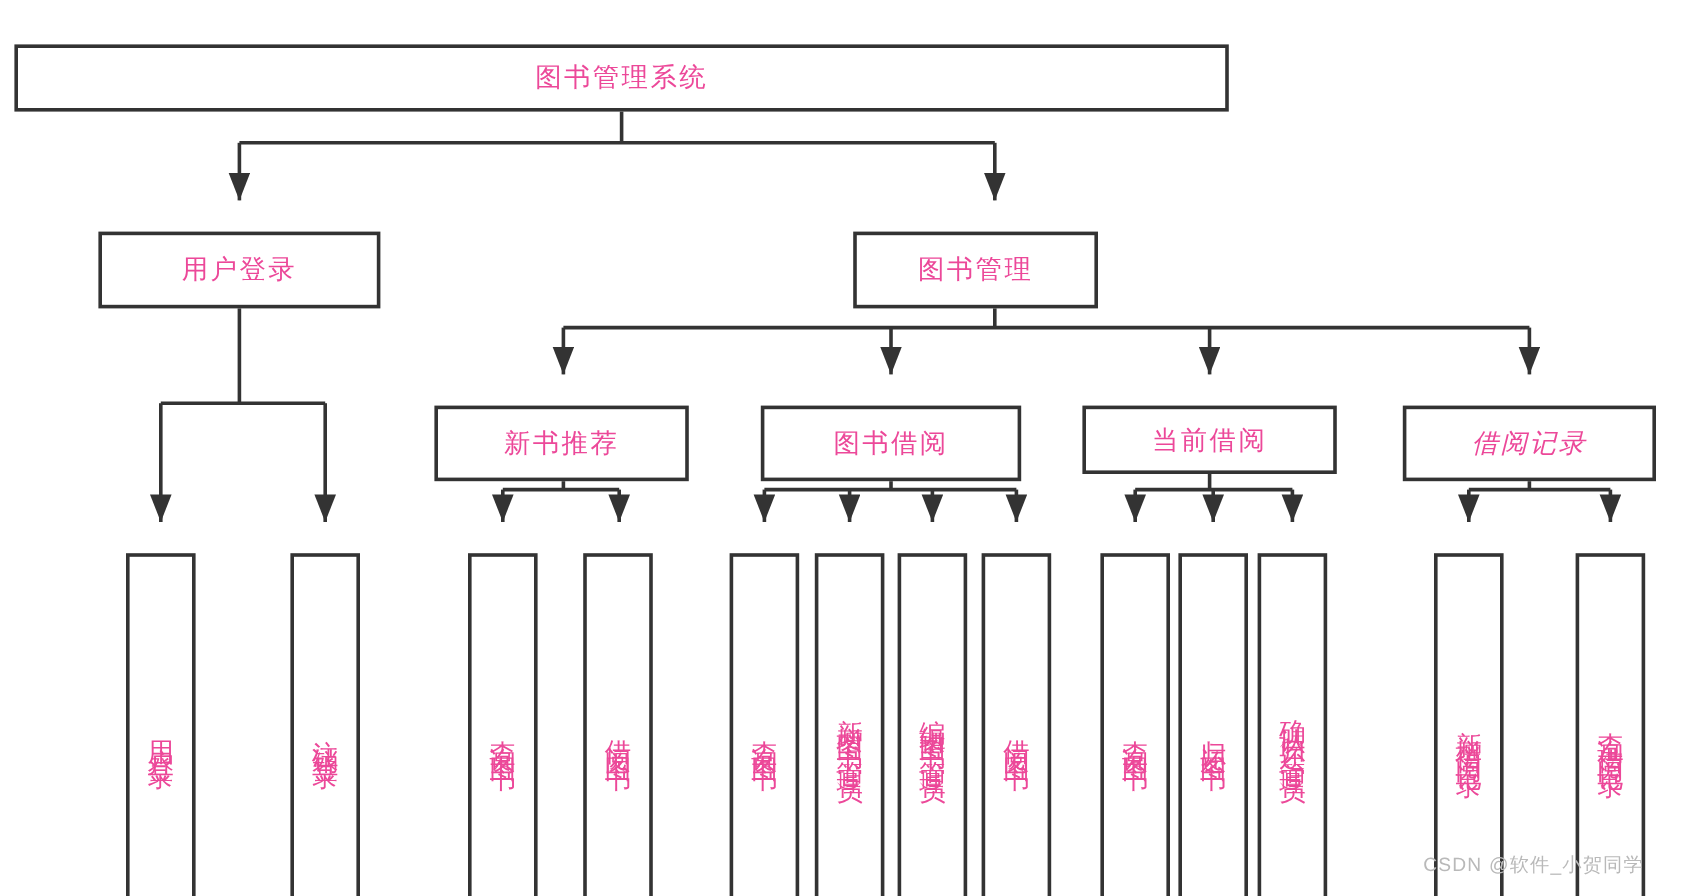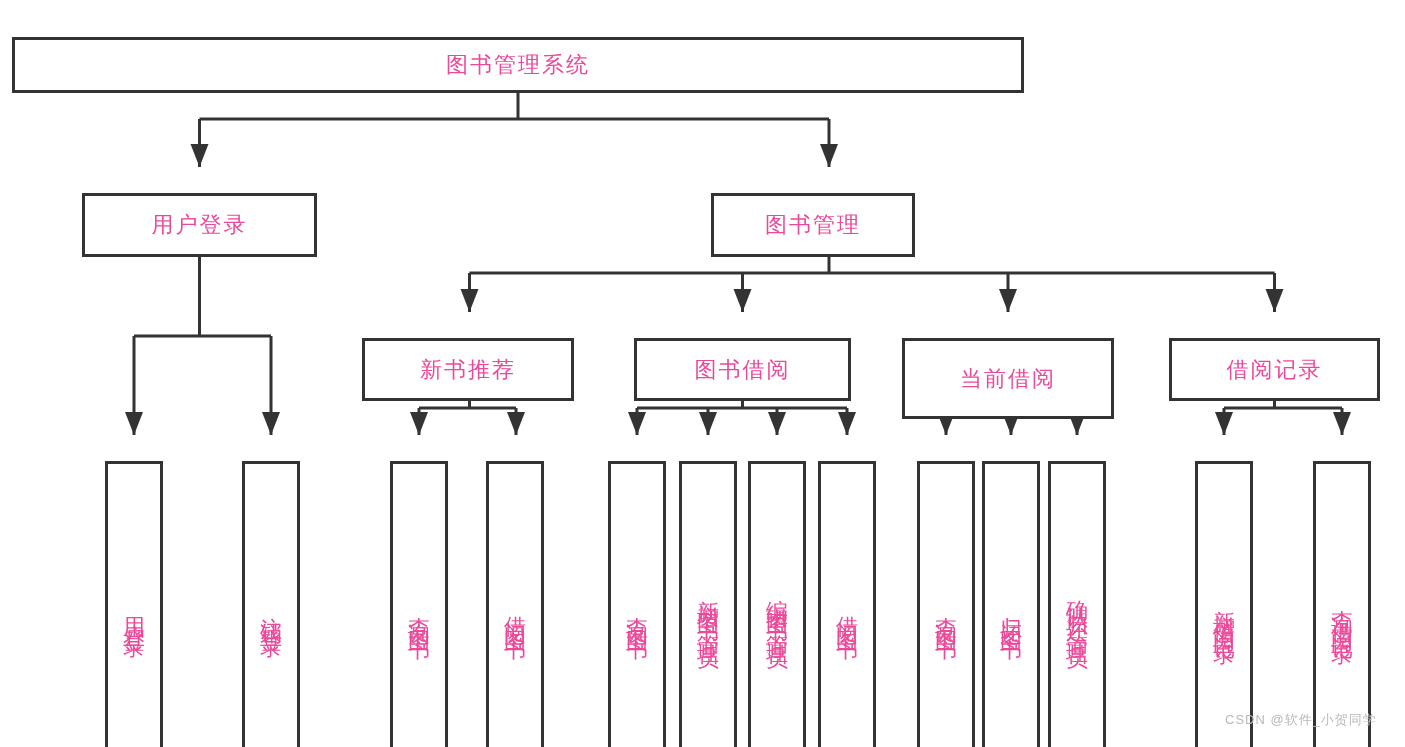--- a/index.html
+++ b/index.html
@@ -40,26 +40,25 @@
     writing-mode: vertical-rl;
     text-orientation: mixed;
     letter-spacing: 7px;
     line-height: 1;
     padding-top: 4px;
   }
   .watermark {
     position: absolute;
     left: 1186px;
     top: 711px;
-    font-size: 13px;
+    font-size: 16px;
     letter-spacing: 1px;
     color: #b9b9b9;
     z-index: 5;
     white-space: nowrap;
-    margin-left: 39px;
   }
 </style>
 </head>
 <body>
 
 <div class="canvas">
 
   <svg class="wires" width="1405" height="747" viewBox="0 0 1405 747">
     <defs>
       <marker id="arrow" markerUnits="userSpaceOnUse" markerWidth="26" markerHeight="20" refX="23" refY="9" orient="auto">
@@ -110,22 +109,22 @@
     </g>
   </svg>
 
   <div class="node" style="left:12px; top:13px; width:1012px; height:56px;">图书管理系统</div>
 
   <div class="node" style="left:82px; top:169px; width:235px; height:64px;">用户登录</div>
   <div class="node" style="left:711px; top:169px; width:204px; height:64px;">图书管理</div>
 
   <div class="node" style="left:362px; top:314px; width:212px; height:63px;">新书推荐</div>
   <div class="node" style="left:634px; top:314px; width:217px; height:63px;">图书借阅</div>
-  <div class="node" style="left:902px; top:314px; width:212px; height:81px;">当前借阅</div>
-  <div class="node" style="left:1169px; top:314px; width:211px; height:63px;">借阅记录</div>
+  <div class="node" style="left:902px; top:314px; width:212px; height:57px;">当前借阅</div>
+  <div class="node" style="left:1169px; top:314px; width:211px; height:63px;font-style:italic;">借阅记录</div>
 
   <div class="node vnode" style="left:105px; top:437px; width:58px; height:300px;">用户登录</div>
   <div class="node vnode" style="left:242px; top:437px; width:58px; height:300px;">注销登录</div>
 
   <div class="node vnode" style="left:390px; top:437px; width:58px; height:300px;">查询图书</div>
   <div class="node vnode" style="left:486px; top:437px; width:58px; height:300px;">借阅图书</div>
 
   <div class="node vnode" style="left:608px; top:437px; width:58px; height:300px;">查询图书</div>
   <div class="node vnode" style="left:679px; top:437px; width:58px; height:300px;">新增图书（管理员）</div>
   <div class="node vnode" style="left:748px; top:437px; width:58px; height:300px;">编辑图书（管理员）</div>

